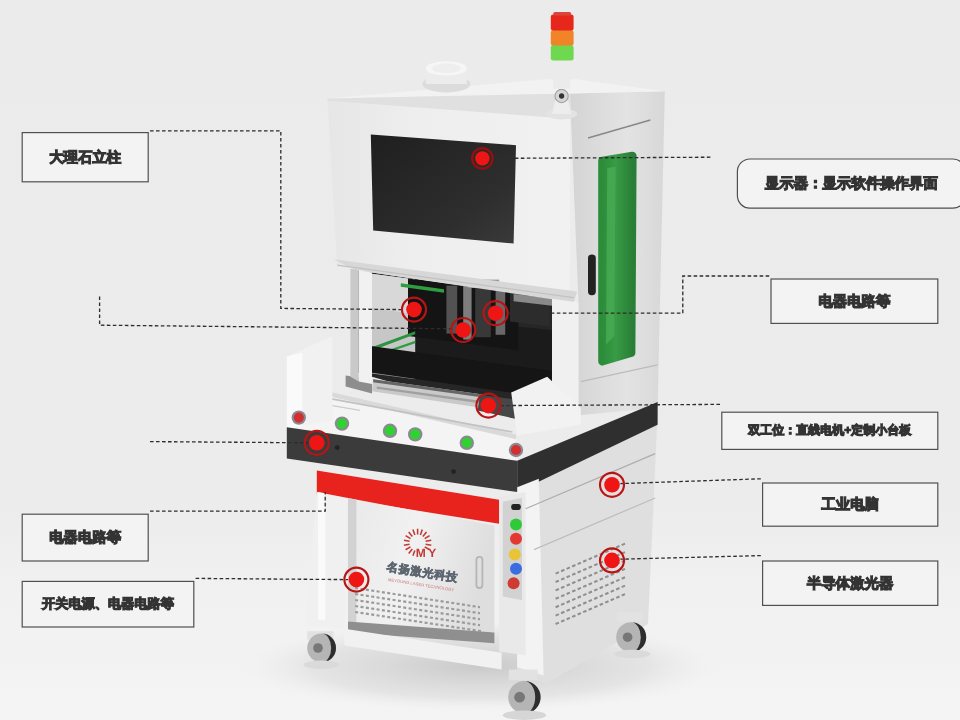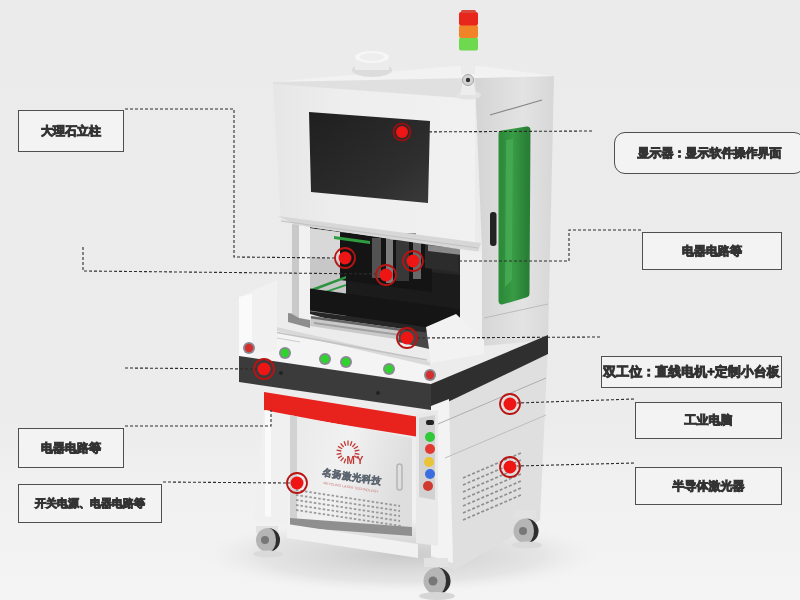--- a/index.html
+++ b/index.html
@@ -280,16 +280,16 @@
           <circle cx="510" cy="467" r="10"></circle>
         </g>
   </g>
 </svg>
 
 <div class="lb" style="left:18px;top:88px;width:104px;height:40px;">大理石立柱</div>
 <div class="lb" style="left:18px;top:406px;width:104px;height:38px;">电器电路等</div>
 <div class="lb" style="left:18px;top:462px;width:142px;height:37px;font-size:11px;">开关电源、电器电路等</div>
 <div class="lb" style="left:614px;top:110px;width:189px;height:40px;border-radius:11px;">显示器：显示软件操作界面</div>
 <div class="lb" style="left:642px;top:210px;width:138px;height:36px;">电器电路等</div>
-<div class="lb" style="left:601px;top:334px;width:179px;height:30px;font-size:13px;">双工位：直线电机+定制小台板</div>
+<div class="lb" style="left:601px;top:321px;width:179px;height:30px;font-size:10px;">双工位：直线电机+定制小台板</div>
 <div class="lb" style="left:635px;top:380px;width:145px;height:35px;">工业电脑</div>
 <div class="lb" style="left:635px;top:445px;width:145px;height:36px;text-align:center;">半导体激光器</div>
 </div>
 
 </body></html>

